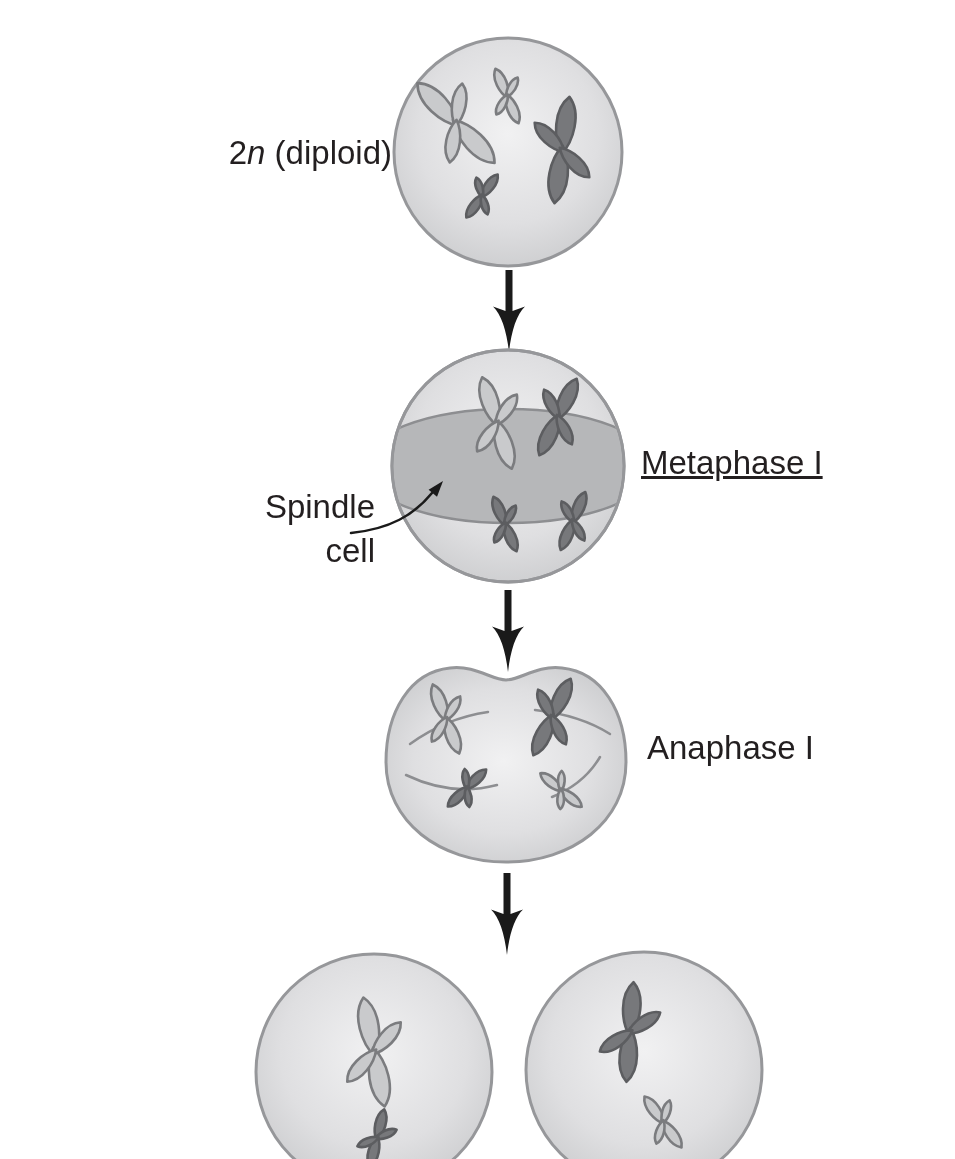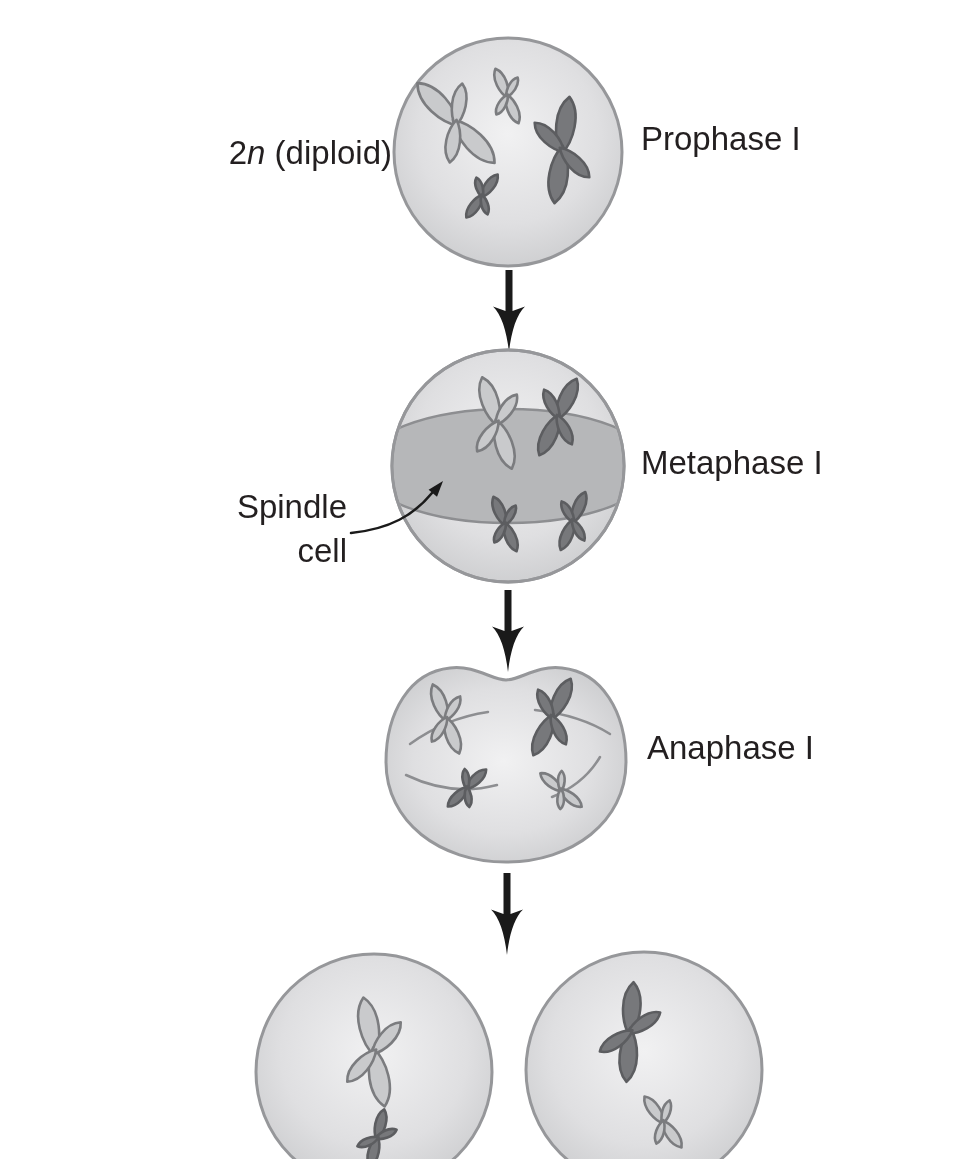--- a/index.html
+++ b/index.html
@@ -12,22 +12,22 @@
   html,body{margin:0;padding:0;background:#fff;}
   .figure{
     position:relative; width:955px; height:1159px; background:#ffffff; overflow:hidden;
     font-family:"Liberation Sans", sans-serif; color:var(--text);margin-top:32px;
   }
   .figure svg{position:absolute; left:0; top:0;}
   .lbl{position:absolute; font-size:33px; line-height:1.2; white-space:nowrap; color:var(--text);}
   .italic{font-style:italic;}
   .lbl-diploid{right:563px; top:101px;}
   .lbl-prophase{left:641px; top:87px;}
-  .lbl-spindle{right:608px; top:453px; text-align:right; line-height:44px;}
-  .lbl-metaphase{left:641px; top:411px;}
+  .lbl-spindle{right:580px; top:453px; text-align:right; line-height:44px;}
+  .lbl-metaphase{left:641px; top:411px;text-decoration:underline;}
   .lbl-anaphase{left:647px; top:696px;}
   .lbl-haploid{left:2px; top:1016px;}
   .lbl-telophase{left:776px; top:1021px;}
 
   .cell-body{fill:url(#gradCell); stroke:var(--cell_border); stroke-width:3;}
   .cell-body-b{fill:url(#gradBean); stroke:var(--cell_border); stroke-width:3;}
   .cell-edge-redraw{fill:none; stroke:var(--cell_border); stroke-width:3;}
   .band{fill:var(--band_fill); stroke:var(--band_edge); stroke-width:2.5;}
   .chr-light{fill:var(--chr_light_fill); stroke:var(--chr_light_stroke);}
   .chr-dark{fill:var(--chr_dark_fill); stroke:var(--chr_dark_stroke);}
@@ -115,21 +115,20 @@
     </g>
     <g>
       <circle class="cell-body" cx="644" cy="1038" r="118"></circle>
       <use href="#chromo" class="chr-dark" transform="translate(630,1000) rotate(30) scale(1.35)"></use>
       <use href="#chromo" class="chr-light" transform="translate(663,1090) rotate(-10) scale(0.85)"></use>
     </g>
   </svg>
 
   <div class="lbl lbl-diploid"><span>2</span><span class="italic">n</span><span> (diploid)</span></div>
 
-  <div class="lbl lbl-prophase">Prophase I</div>
 
   <div class="lbl lbl-spindle">
     <div>Spindle</div>
     <div>cell</div>
   </div>
 
   <div class="lbl lbl-metaphase">Metaphase I</div>
 
   <div class="lbl lbl-anaphase">Anaphase I</div>
 

